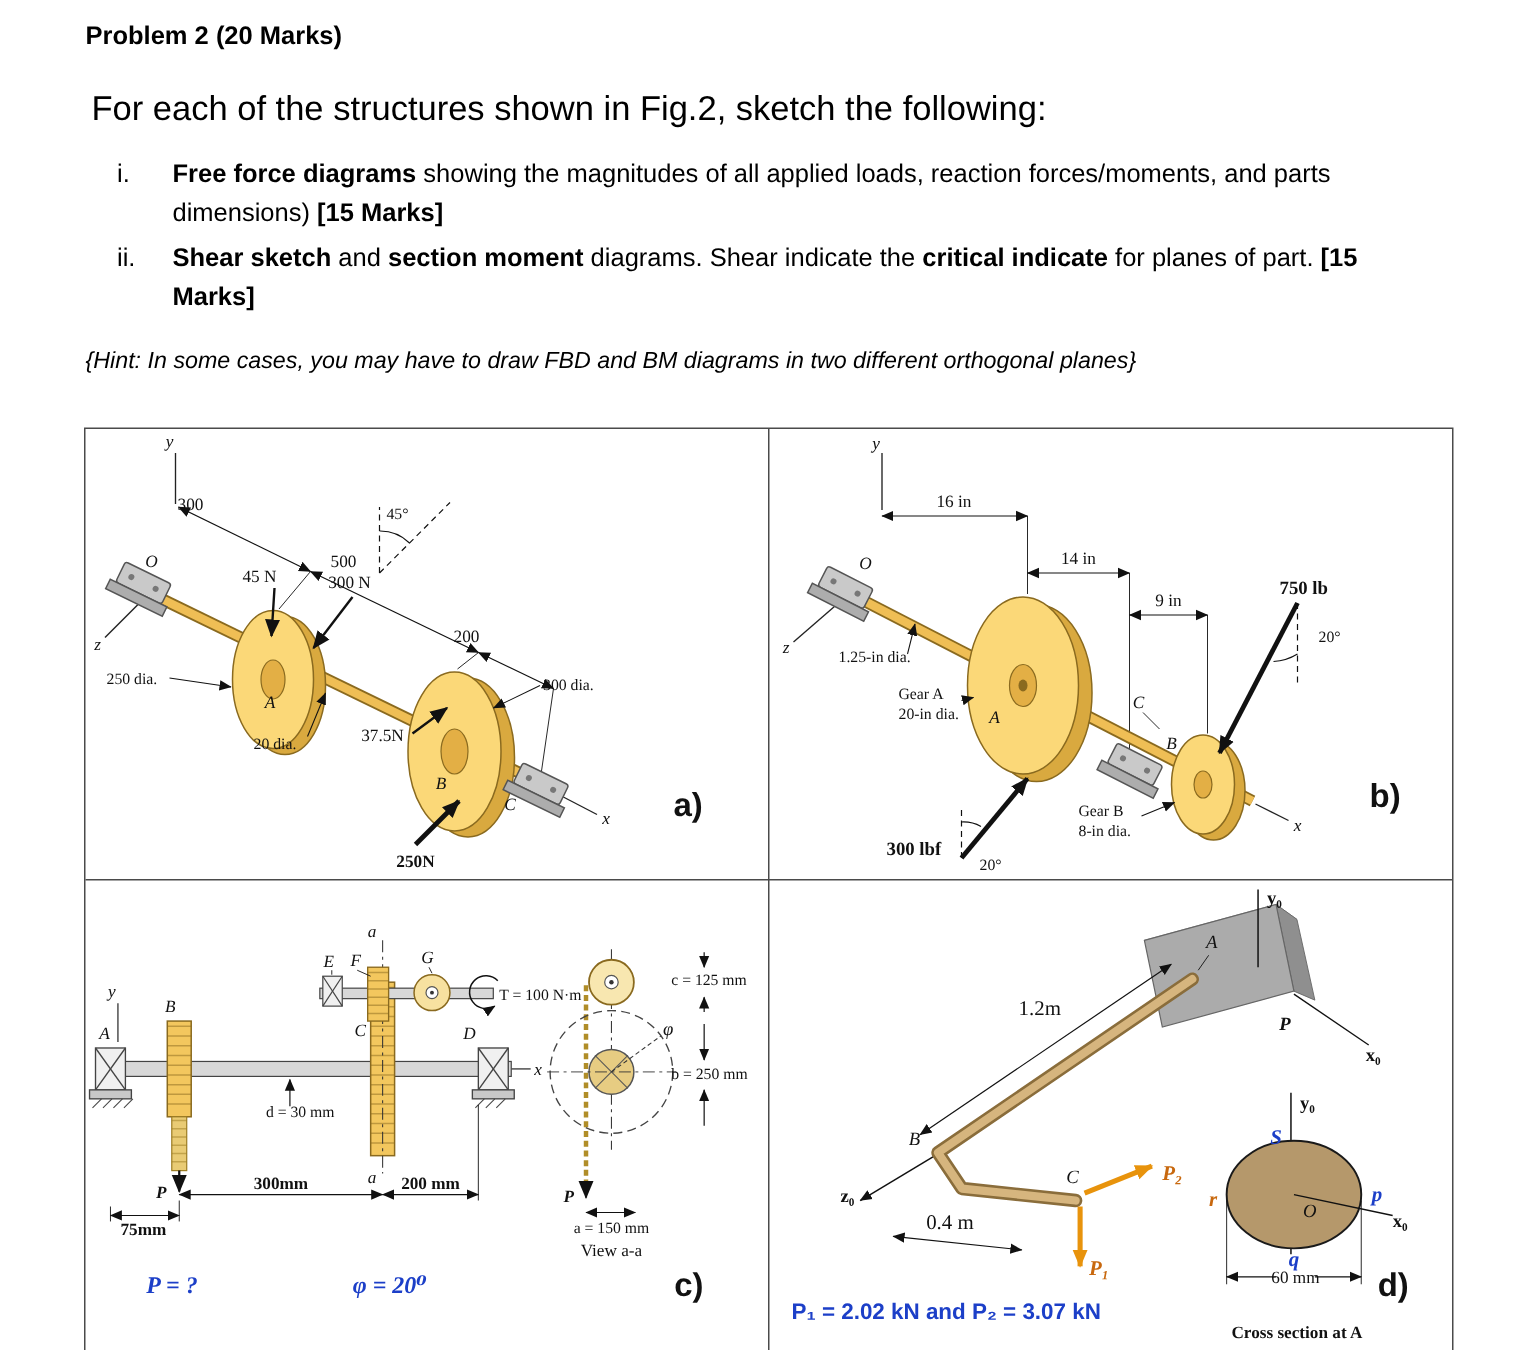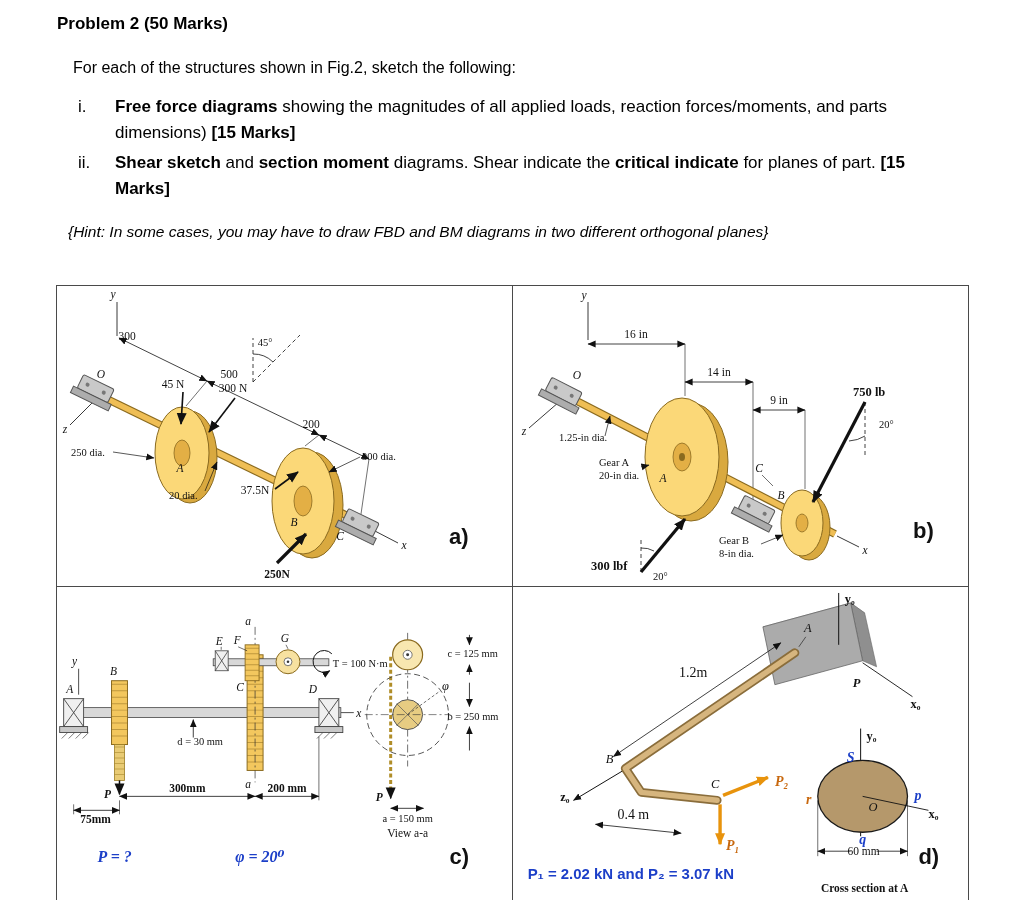--- a/index.html
+++ b/index.html
@@ -1,25 +1,25 @@
 <!DOCTYPE html>
 <html><head>
 <meta charset="utf-8">
 <style>
 *{box-sizing:border-box}
 html,body{margin:0;padding:0}
 body{width:1024px;height:900px;overflow:hidden;position:relative;background:#fff;color:#000;
      font-family:"Liberation Sans","DejaVu Sans",sans-serif}
 .doc{position:absolute;left:57px;top:6px;width:905px}
 .doc-title{font-size:17px;font-weight:bold;margin:8px 0 25px}
-.doc-intro{font-size:16px;margin:0 16px 17px}
+.doc-intro{font-size:23px;margin:0 4px 17px}
 .doc-item{display:flex;font-size:17px;line-height:1.5;margin:0 0 5px}
 .doc-item .num{flex:0 0 37px;margin-left:21px}
 .doc-item .body{flex:1;max-width:845px}
-.doc-hint{font-style:italic;font-size:15.5px;margin:22px 11px 0}
+.doc-hint{font-style:italic;font-size:15.5px;margin:22px 0 0}
 .fig-grid{position:absolute;left:56px;top:285px;width:913px;border:1px solid #4a4a4a;
   display:grid;grid-template-columns:455px 456px;grid-template-rows:300px 330px;background:#fff}
 .cell{position:relative;overflow:hidden}
 .cell-b,.cell-d{border-left:1px solid #4a4a4a}
 .cell-c,.cell-d{border-top:1px solid #4a4a4a}
 .cell svg{display:block;width:100%;height:100%}
 text{fill:#111}
 .st{font-family:"Liberation Serif","DejaVu Serif",serif;font-size:11.5px}
 .sm{font-size:10.5px}
 .md{font-size:12.5px}
@@ -29,21 +29,21 @@
 .bd{font-weight:bold}
 .blue{fill:#1c3fc8}
 .orange{fill:#c8680e}
 .pl{font-family:"Liberation Sans","DejaVu Sans",sans-serif;font-size:22px;font-weight:bold}
 .res{font-family:"Liberation Sans","DejaVu Sans",sans-serif;font-size:15px;font-weight:bold;fill:#1c3fc8}
 </style>
 </head>
 <body>
 
 <div class="doc">
-  <p class="doc-title">Problem 2 (50 Marks)</p>
+  <p class="doc-title">Problem 2 (20 Marks)</p>
   <p class="doc-intro">For each of the structures shown in Fig.2, sketch the following:</p>
   <div class="doc-item">
     <span class="num">i.</span>
     <span class="body"><b>Free force diagrams</b><span> showing the magnitudes of all applied loads, reaction forces/moments, and parts dimensions) </span><b>[15 Marks]</b></span>
   </div>
   <div class="doc-item">
     <span class="num">ii.</span>
     <span class="body"><b>Shear sketch</b><span> and </span><b>section moment</b><span> diagrams. Shear indicate the </span><b>critical indicate</b><span> for planes of part. </span><b>[15 Marks]</b></span>
   </div>
   <p class="doc-hint">{Hint: In some cases, you may have to draw FBD and BM diagrams in two different orthogonal planes}</p>

